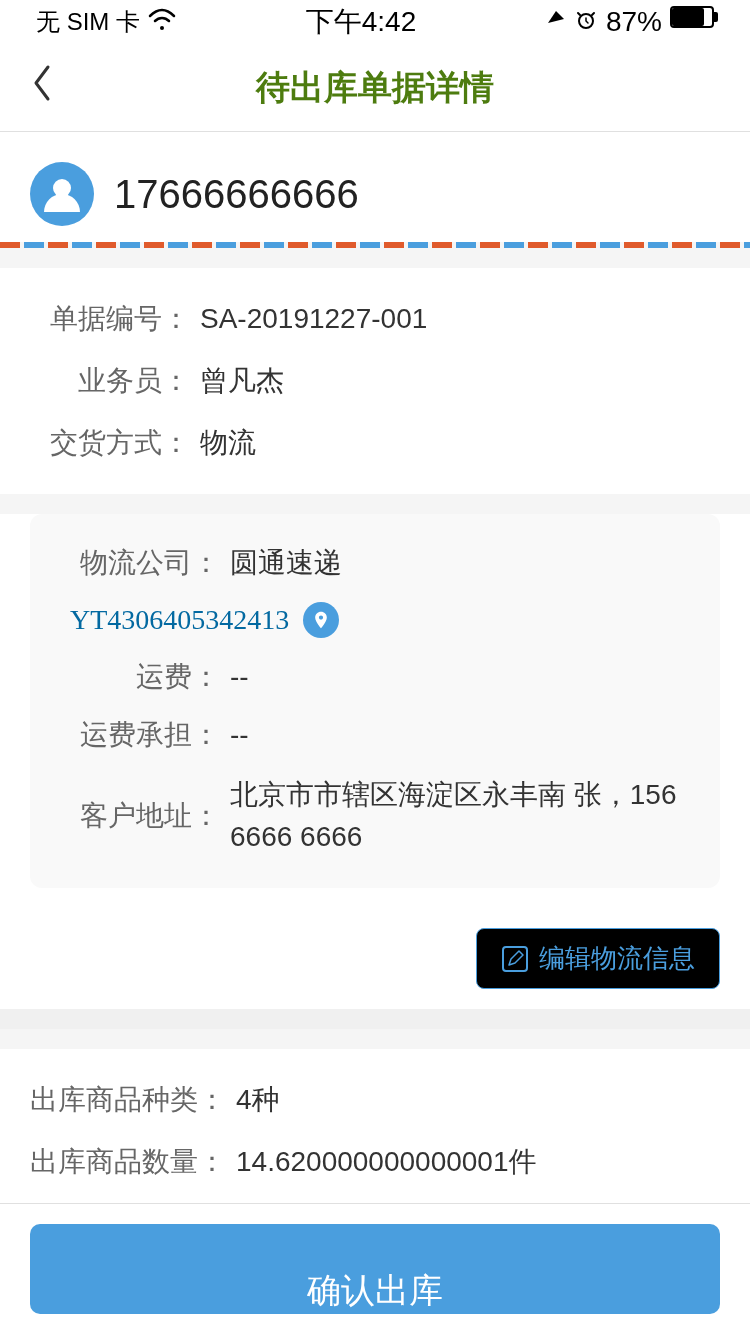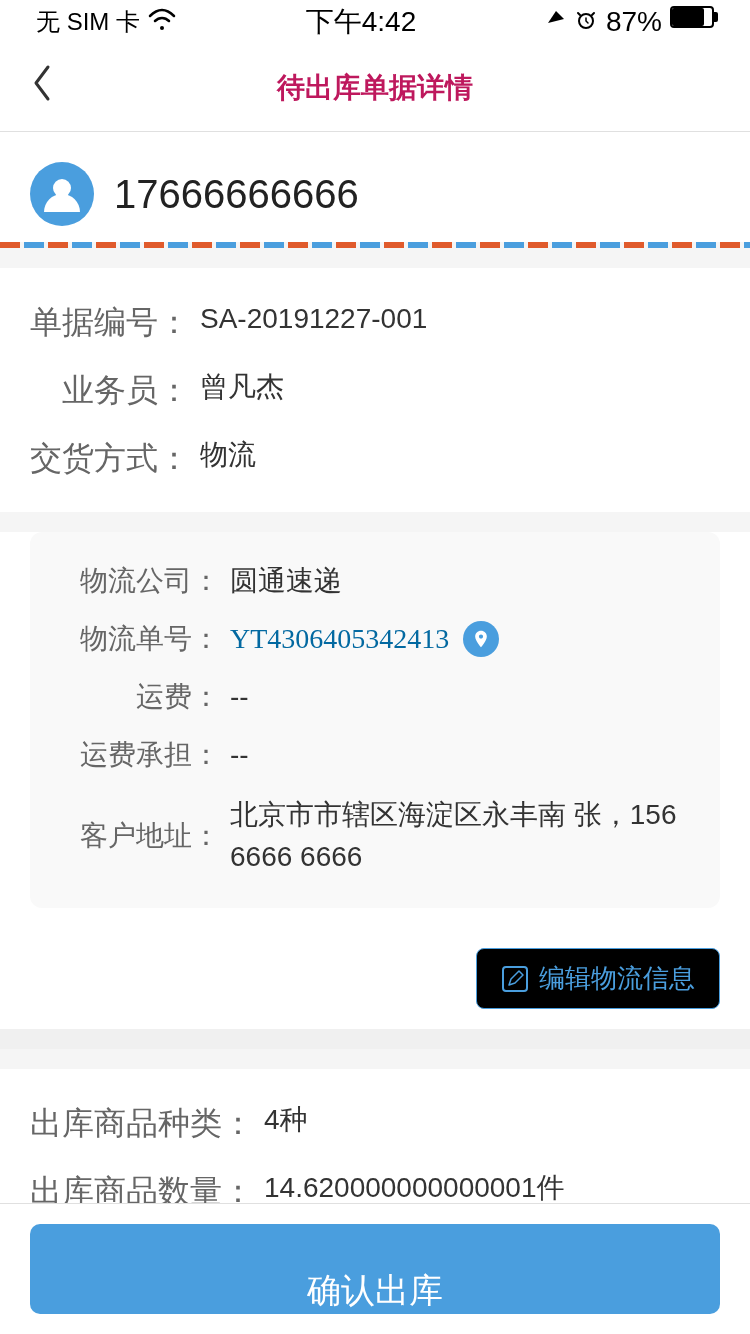--- a/index.html
+++ b/index.html
@@ -78,23 +78,23 @@
       border-bottom: 1px solid #e0e0e0;
     }
     .nav-back {
       position: absolute;
       left: 30px;
       font-size: 36px;
       color: #333;
       cursor: pointer;
     }
     .nav-title {
-      font-size: 28px;
+      font-size: 34px;
       font-weight: 600;
-      color: #be185d;
+      color: #4d7c0f;
     }
 
     
     .dashed-divider {
       width: 100%;
       height: 6px;
       background: repeating-linear-gradient(
         90deg,
         #e05a2b 0px,
         #e05a2b 20px,
@@ -148,21 +148,21 @@
       display: flex;
       align-items: flex-start;
       margin-bottom: 20px;
       line-height: 1.5;
     }
     .info-row:last-child {
       margin-bottom: 0;
     }
     .info-label {
       color: #666;
-      font-size: 32px;
+      font-size: 28px;
       min-width: 160px;
       text-align: right;
       flex-shrink: 0;
     }
     .info-value {
       color: #333;
       font-size: 28px;
       flex: 1;
       padding-left: 10px;
     }
@@ -377,21 +377,20 @@
   </div>
 </div>
 
 <div style="background:#fff; padding: 0 30px 20px 30px;">
   <div class="logistics-card">
     <div class="logistics-row">
       <span class="logistics-label">物流公司：</span>
       <span class="logistics-value">圆通速递</span>
     </div>
     <div class="logistics-row">
-      <span class="logistics-label">物流单号：</span>
       <span class="logistics-value">
         <div class="tracking-row">
           <span class="tracking-number">YT43064053424​13</span>
           <div class="location-icon">
             <svg viewBox="0 0 24 24" fill="none">
               <path d="M12 2C8.1 2 5 5.1 5 9c0 5.2 7 13 7 13s7-7.8 7-13c0-3.9-3.1-7-7-7zm0 9.5c-1.4 0-2.5-1.1-2.5-2.5S10.6 6.5 12 6.5 14.5 7.6 14.5 9 13.4 11.5 12 11.5z" fill="white"></path>
             </svg>
           </div>
         </div>
       </span>

